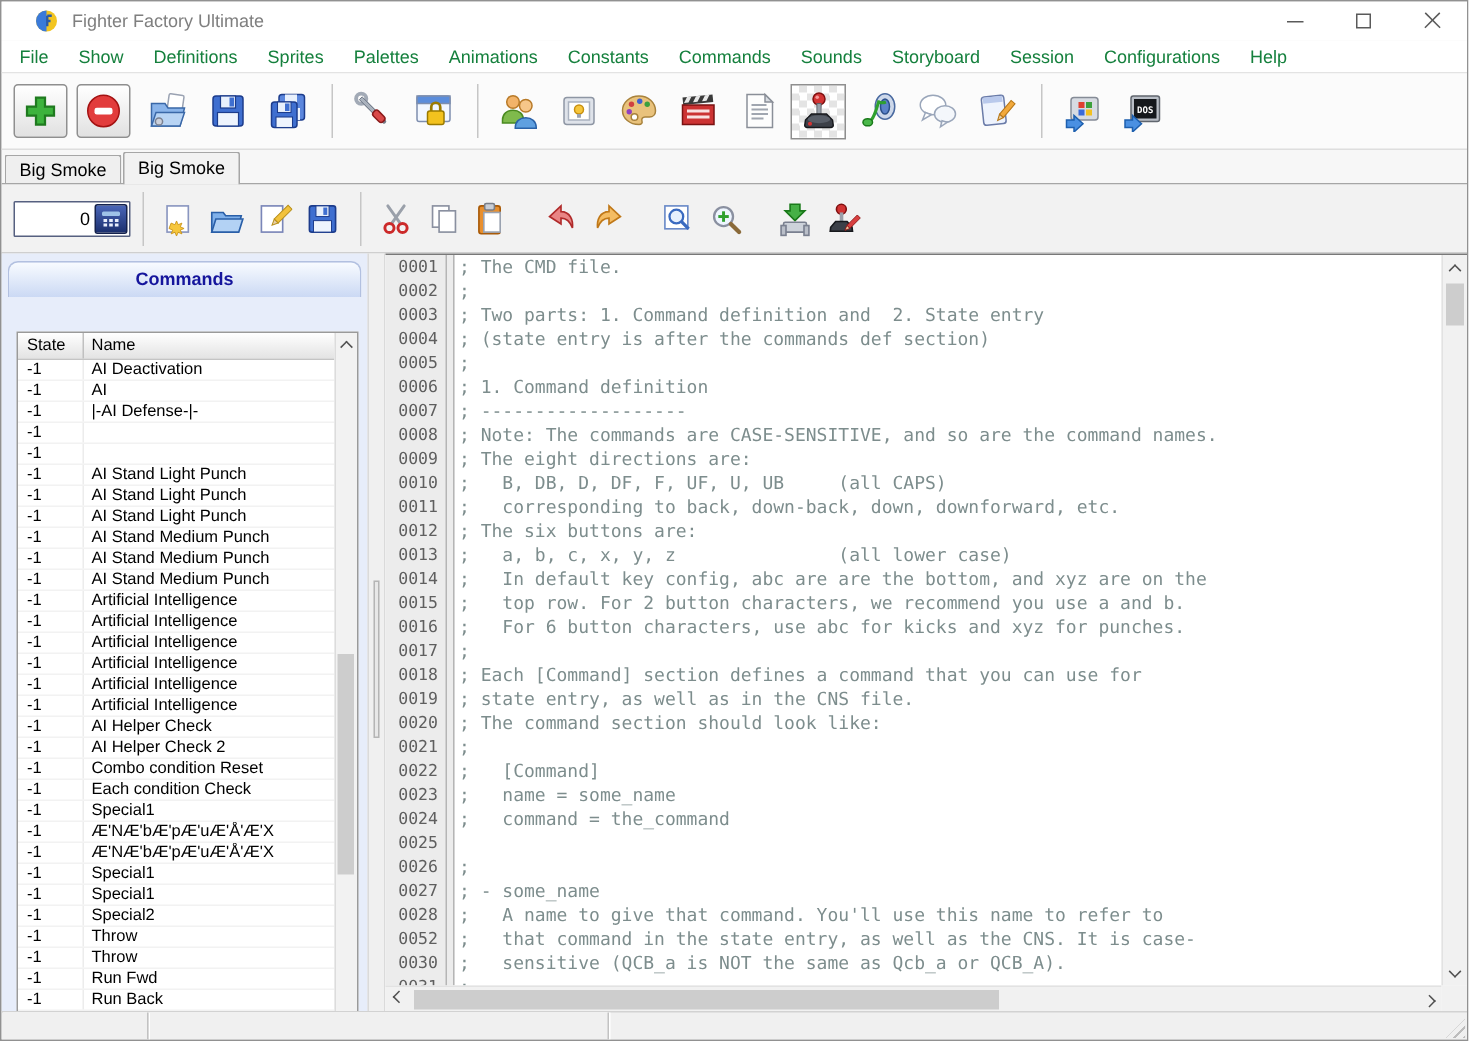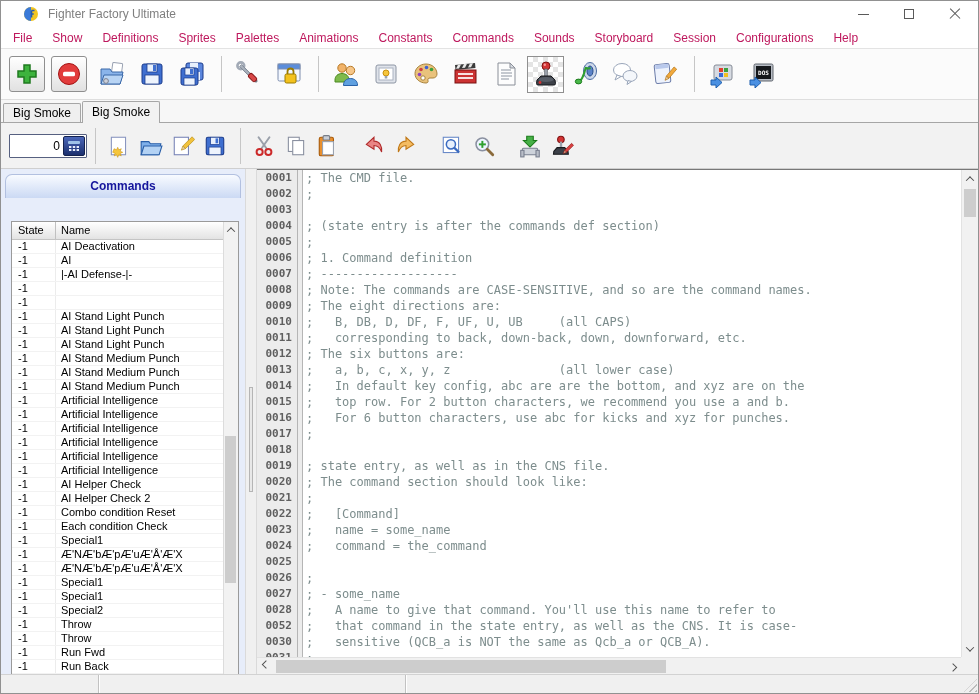--- a/index.html
+++ b/index.html
@@ -19,21 +19,21 @@
   .wc-min-glyph { width:11px; height:1px; background:#5a5a5a; display:block; }
   .wc-max-glyph { width:10px; height:10px; border:1px solid #5a5a5a; display:block; }
   .wc-close-glyph { position:relative; width:12px; height:12px; display:block; }
   .wc-close-glyph::before,.wc-close-glyph::after { content:""; position:absolute; left:-1px; top:5px;
       width:14px; height:1.3px; background:#5a5a5a; }
   .wc-close-glyph::before { transform:rotate(45deg);} .wc-close-glyph::after{ transform:rotate(-45deg);}
 
   
   .menubar { height:22px; background:#fff; display:flex; align-items:center; padding-left:2px;
              border-bottom:1px solid #e3e3e3; }
-  .menu-item { padding:3px 10px; font-size:12px; color:#be185d; }
+  .menu-item { padding:3px 10px; font-size:12px; color:#15803d; }
 
   
   .toolbar { height:51px; background:#fbfbfb; display:flex; align-items:center; padding-left:8px;
              border-bottom:1px solid #dedede; }
   .tbtn { width:38px; height:38px; border:none; background:transparent; display:flex;
           align-items:center; justify-content:center; margin-right:2px; padding:0; }
   .tbtn svg { width:28px; height:28px; display:block; }
   .tbtn.framed { width:36px; height:36px; border:1px solid #8f8f8f; border-radius:3px;
                  background:linear-gradient(#ffffff,#e1e1e1); margin-right:6px; }
   .tbtn.selected { width:37px; height:37px; border:1px solid #8f8f8f;
@@ -106,21 +106,21 @@
                     background:#e8e8e8; border:1px solid #b5b5b5; }
 
   
   .editor { flex:1; position:relative; background:#fff; border-top:1px solid #787878; }
   .code-area { position:absolute; left:0; top:0; right:17px; bottom:17px; overflow:hidden; }
   .gutter-bg { position:absolute; left:0; top:0; bottom:0; width:46px; background:#ececec;
                border-right:1px solid #b5b5b5; }
   .lines { position:relative; font-family:"DejaVu Sans Mono", monospace; }
   .line { display:flex; height:16px; }
   .line .n { width:41px; padding-right:5px; text-align:right; font-size:11px; line-height:16px;
-             color:#5f5f5f; font-weight:bold; background:#ececec; border-right:1px solid #b5b5b5;
+             color:#5f5f5f; font-weight:normal; background:#ececec; border-right:1px solid #b5b5b5;
              flex:none; }
   .line .t { padding-left:8px; font-size:12px; line-height:16px; color:#7d8d8d; white-space:pre; }
 
   .vscroll { position:absolute; right:0; top:0; bottom:17px; width:17px; background:#f1f1f1;
              border-left:1px solid #e2e2e2; }
   .vs-up,.vs-down { position:absolute; left:0; width:16px; height:17px; background:#f1f1f1;
                     border:none; display:flex; align-items:center; justify-content:center; }
   .vs-up { top:0; } .vs-down { bottom:0; }
   .vs-thumb { position:absolute; left:2px; right:2px; top:19px; height:28px; background:#cdcdcd; }
 
@@ -703,20 +703,21 @@
             <div class="line">
               <span class="n">0001</span>
               <span class="t">; The CMD file.</span>
             </div>
             <div class="line">
               <span class="n">0002</span>
               <span class="t">;</span>
             </div>
             <div class="line">
               <span class="n">0003</span>
+              <span class="t">; Two parts: 1. Command definition and  2. State entry</span>
             </div>
             <div class="line">
               <span class="n">0004</span>
               <span class="t">; (state entry is after the commands def section)</span>
             </div>
             <div class="line">
               <span class="n">0005</span>
               <span class="t">;</span>
             </div>
             <div class="line">
@@ -762,20 +763,21 @@
             <div class="line">
               <span class="n">0016</span>
               <span class="t">;   For 6 button characters, use abc for kicks and xyz for punches.</span>
             </div>
             <div class="line">
               <span class="n">0017</span>
               <span class="t">;</span>
             </div>
             <div class="line">
               <span class="n">0018</span>
+              <span class="t">; Each [Command] section defines a command that you can use for</span>
             </div>
             <div class="line">
               <span class="n">0019</span>
               <span class="t">; state entry, as well as in the CNS file.</span>
             </div>
             <div class="line">
               <span class="n">0020</span>
               <span class="t">; The command section should look like:</span>
             </div>
             <div class="line">

